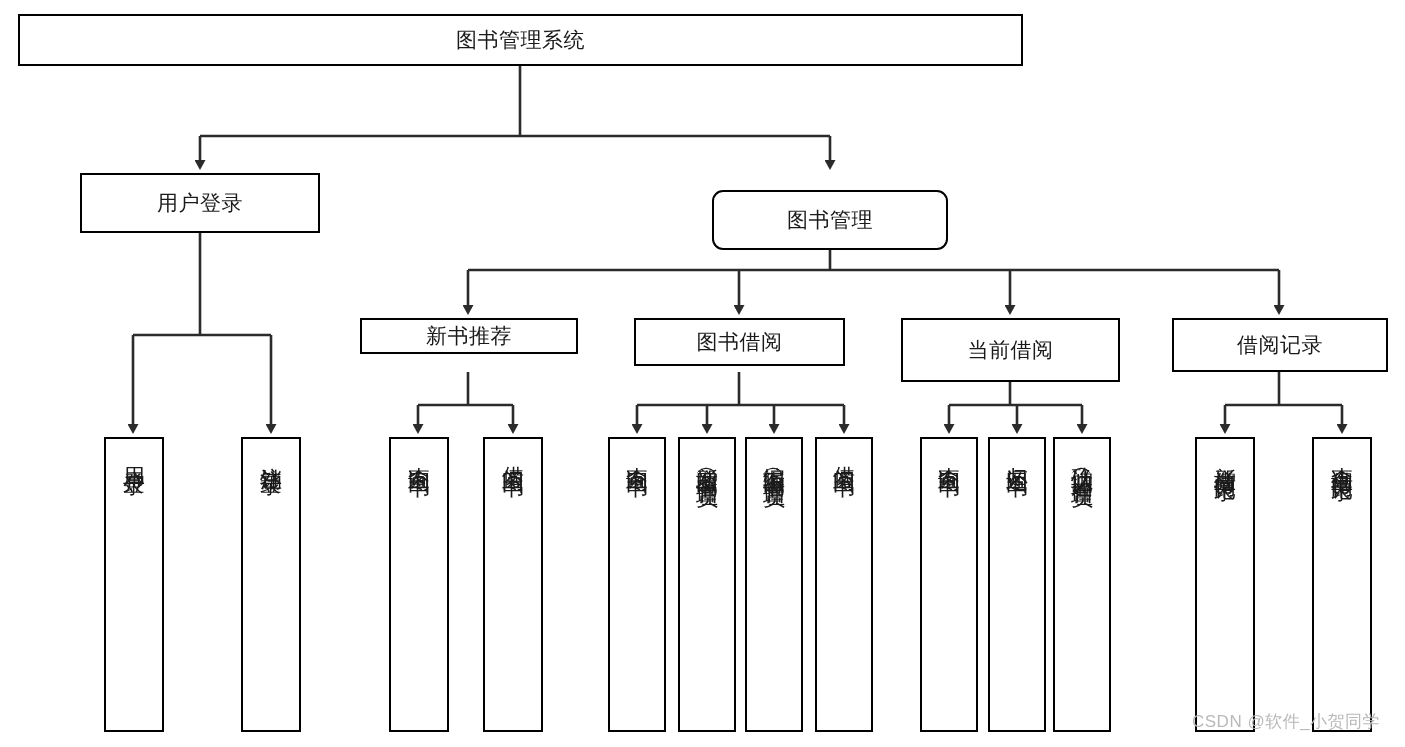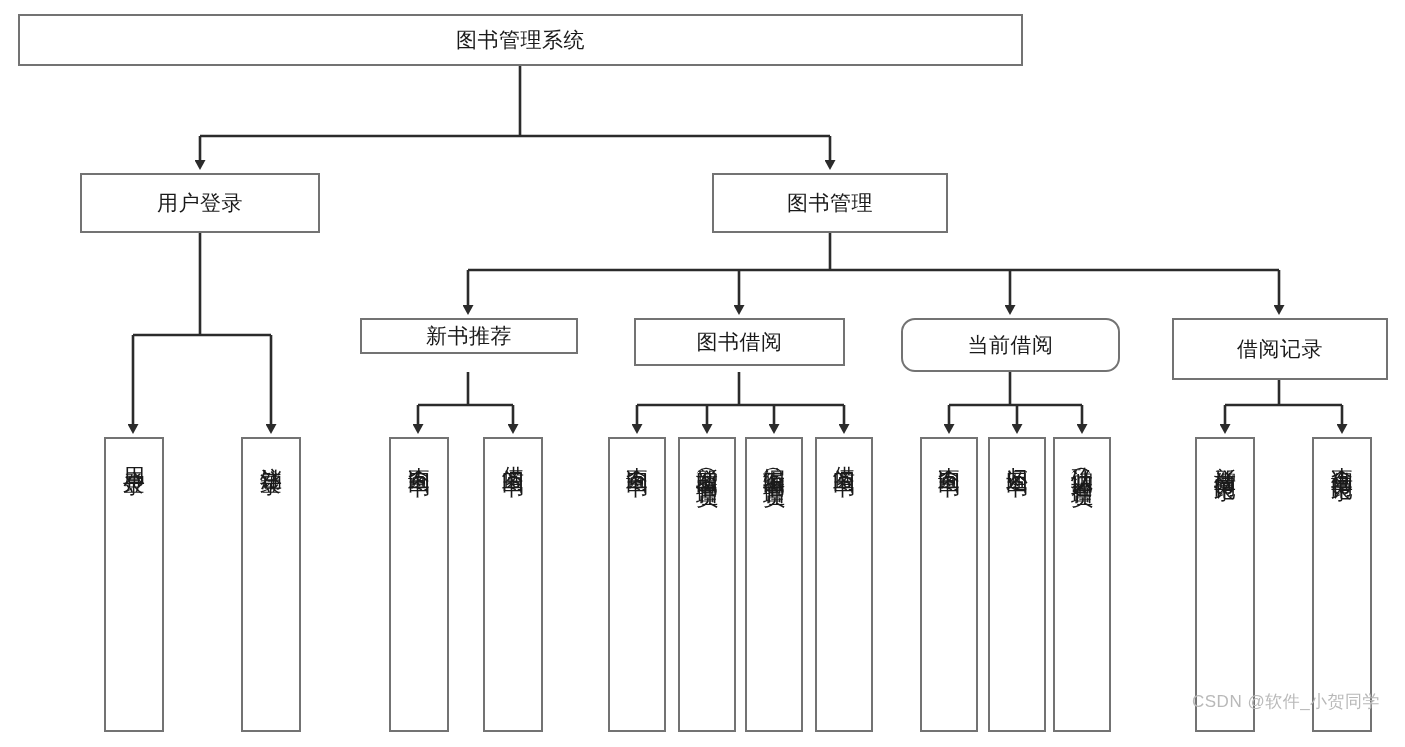--- a/index.html
+++ b/index.html
@@ -23,21 +23,21 @@
     left: 0;
     top: 0;
     width: 1405px;
     height: 747px;
     pointer-events: none;
   }
   .node {
     position: absolute;
     box-sizing: border-box;
     background: #ffffff;
-    border: 2px solid #737373;
+    border: 2px solid #000000;
     display: flex;
     align-items: center;
     justify-content: center;
     color: #1a1a1a;
     z-index: 2;
   }
   .node .label {
     display: block;
     text-align: center;
     line-height: 1.22;
@@ -124,34 +124,34 @@
     </g>
   </svg>
 
   <div class="node horiz" style="left: 18px; top: 14px; width: 1005px; height: 52px;">
     <span class="label">图书管理系统</span>
   </div>
 
   <div class="node horiz" style="left: 80px; top: 173px; width: 240px; height: 60px;">
     <span class="label">用户登录</span>
   </div>
-  <div class="node horiz" style="left: 712px; top: 173px; width: 236px; height: 60px;">
+  <div class="node horiz" style="left: 712px; top: 190px; width: 236px; height: 60px; border-radius: 11px;">
     <span class="label">图书管理</span>
   </div>
 
   <div class="node horiz" style="left: 360px; top: 318px; width: 218px; height: 36px;">
     <span class="label">新书推荐</span>
   </div>
   <div class="node horiz" style="left: 634px; top: 318px; width: 211px; height: 48px;">
     <span class="label">图书借阅</span>
   </div>
-  <div class="node horiz" style="left: 901px; top: 318px; width: 219px; height: 54px; border-radius: 14px;">
+  <div class="node horiz" style="left: 901px; top: 318px; width: 219px; height: 64px;">
     <span class="label">当前借阅</span>
   </div>
-  <div class="node horiz" style="left: 1172px; top: 318px; width: 216px; height: 62px;">
+  <div class="node horiz" style="left: 1172px; top: 318px; width: 216px; height: 54px;">
     <span class="label">借阅记录</span>
   </div>
 
   <div class="node vert" style="left: 104px; top: 437px; width: 60px; height: 295px;">
     <span class="label">用户登录</span>
   </div>
   <div class="node vert" style="left: 241px; top: 437px; width: 60px; height: 295px;">
     <span class="label">注销登录</span>
   </div>
   <div class="node vert" style="left: 389px; top: 437px; width: 60px; height: 295px;">
@@ -181,15 +181,15 @@
   <div class="node vert" style="left: 1053px; top: 437px; width: 58px; height: 295px;">
     <span class="label">确认归还（管理员）</span>
   </div>
   <div class="node vert" style="left: 1195px; top: 437px; width: 60px; height: 295px;">
     <span class="label">新增借阅记录</span>
   </div>
   <div class="node vert" style="left: 1312px; top: 437px; width: 60px; height: 295px;">
     <span class="label">查询借阅记录</span>
   </div>
 
-  <div class="watermark" style="left: 1192px; top: 690px;">CSDN @软件_小贺同学</div>
+  <div class="watermark" style="left: 1192px; top: 710px;">CSDN @软件_小贺同学</div>
 
 </div>
 
 </body></html>

